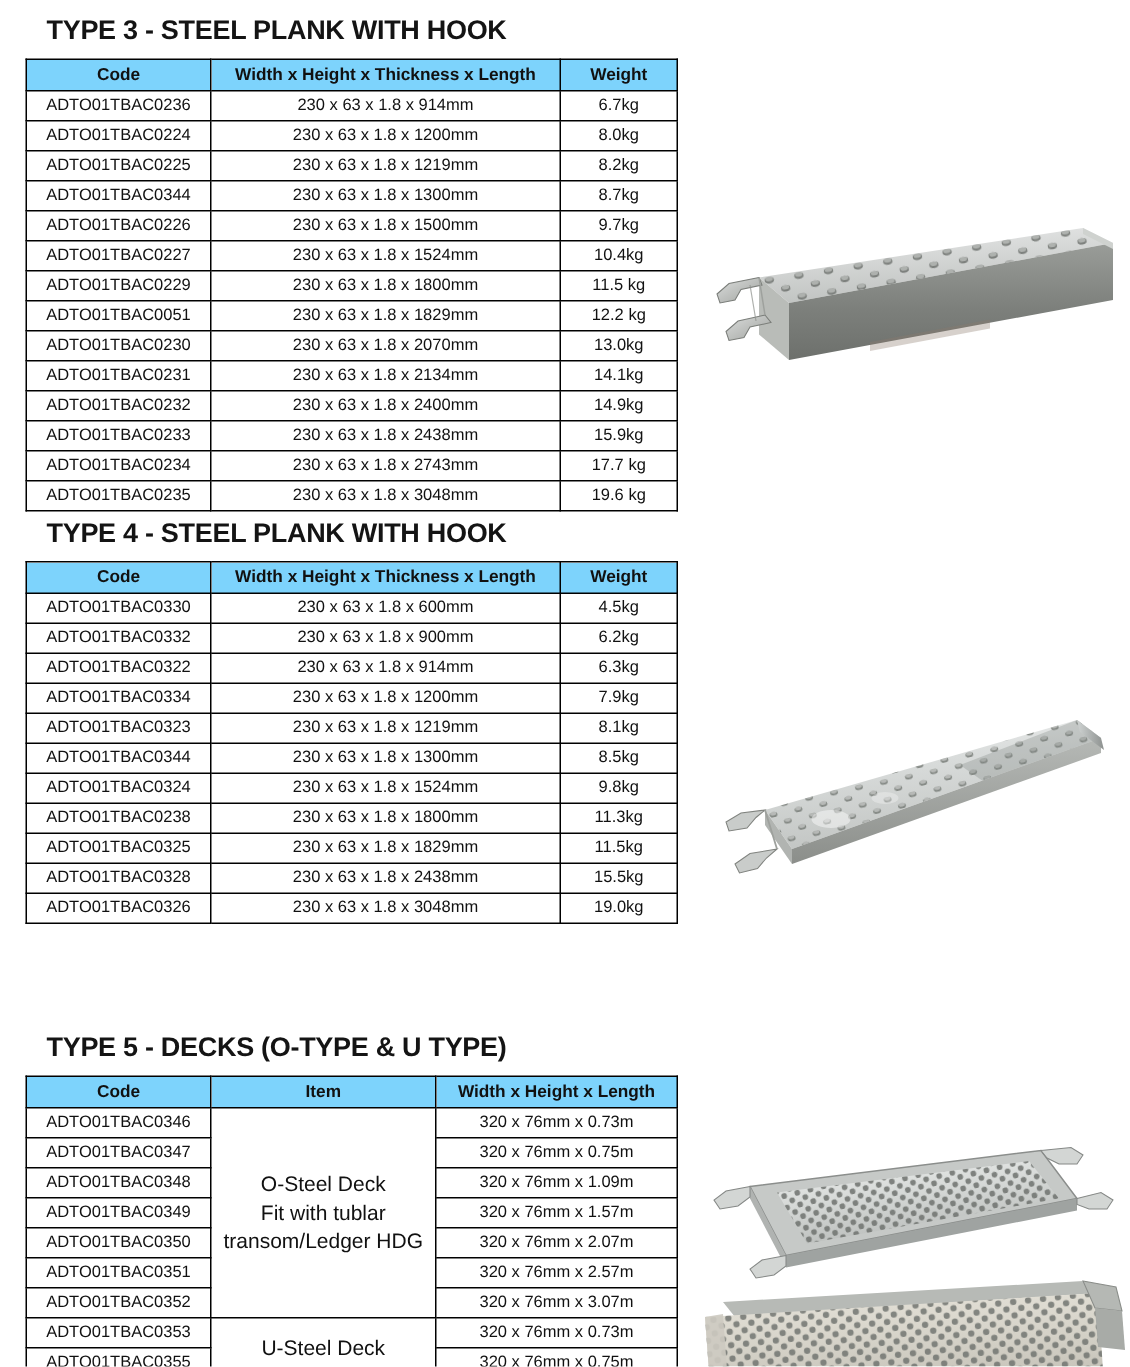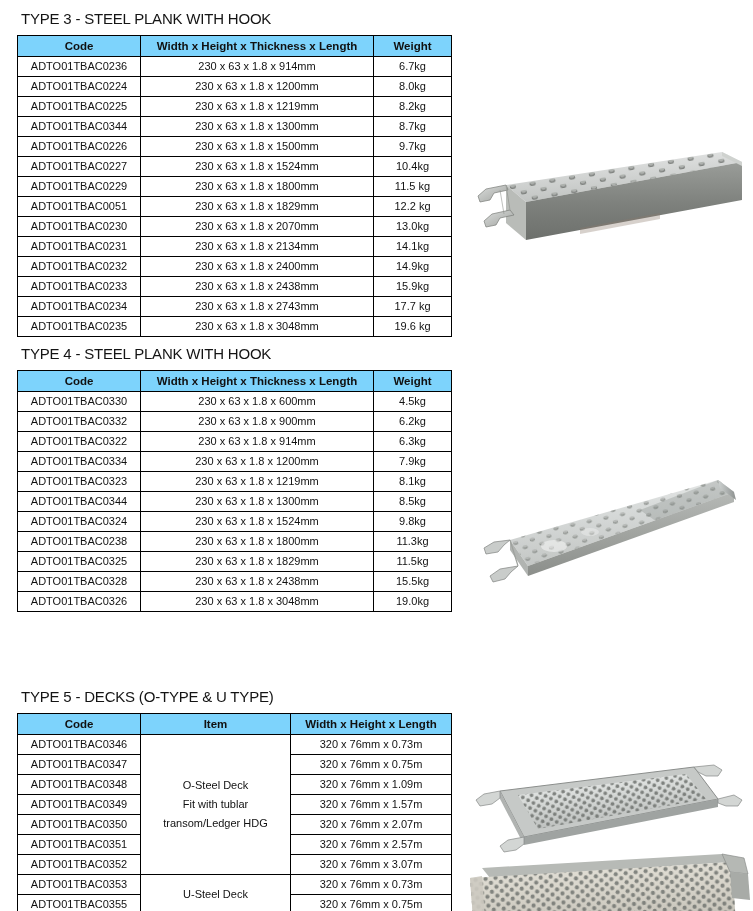--- a/index.html
+++ b/index.html
@@ -30,25 +30,25 @@
     width: 460px;
   }
 
   .section {
     position: absolute;
     left: 17px;
     width: 434px;
   }
 
   .section-title {
-    font-size: 15px;
-    font-weight: normal;
+    font-size: 18px;
+    font-weight: bold;
     letter-spacing: -0.2px;
     color: #141414;
-    margin: 0 0 8px 4px;
+    margin: 0 0 8px 14px;
     white-space: nowrap;
   }
 
   table.spec {
     border-collapse: collapse;
     table-layout: fixed;
     width: 434px;
     font-size: 11px;
   }
 
@@ -81,21 +81,21 @@
   .t-plank col.c-wt   { width: 78px; }
 
   
   .t-deck col.c-code { width: 123px; }
   .t-deck col.c-item { width: 150px; }
   .t-deck col.c-dim  { width: 161px; }
 
   td.item-cell {
     vertical-align: middle;
     line-height: 14px;
-    font-size: 11px;
+    font-size: 14px;
     white-space: normal;
     padding: 0 4px;
   }
 
   
   .photo {
     position: absolute;
   }
 
   .photo svg { display: block; }

